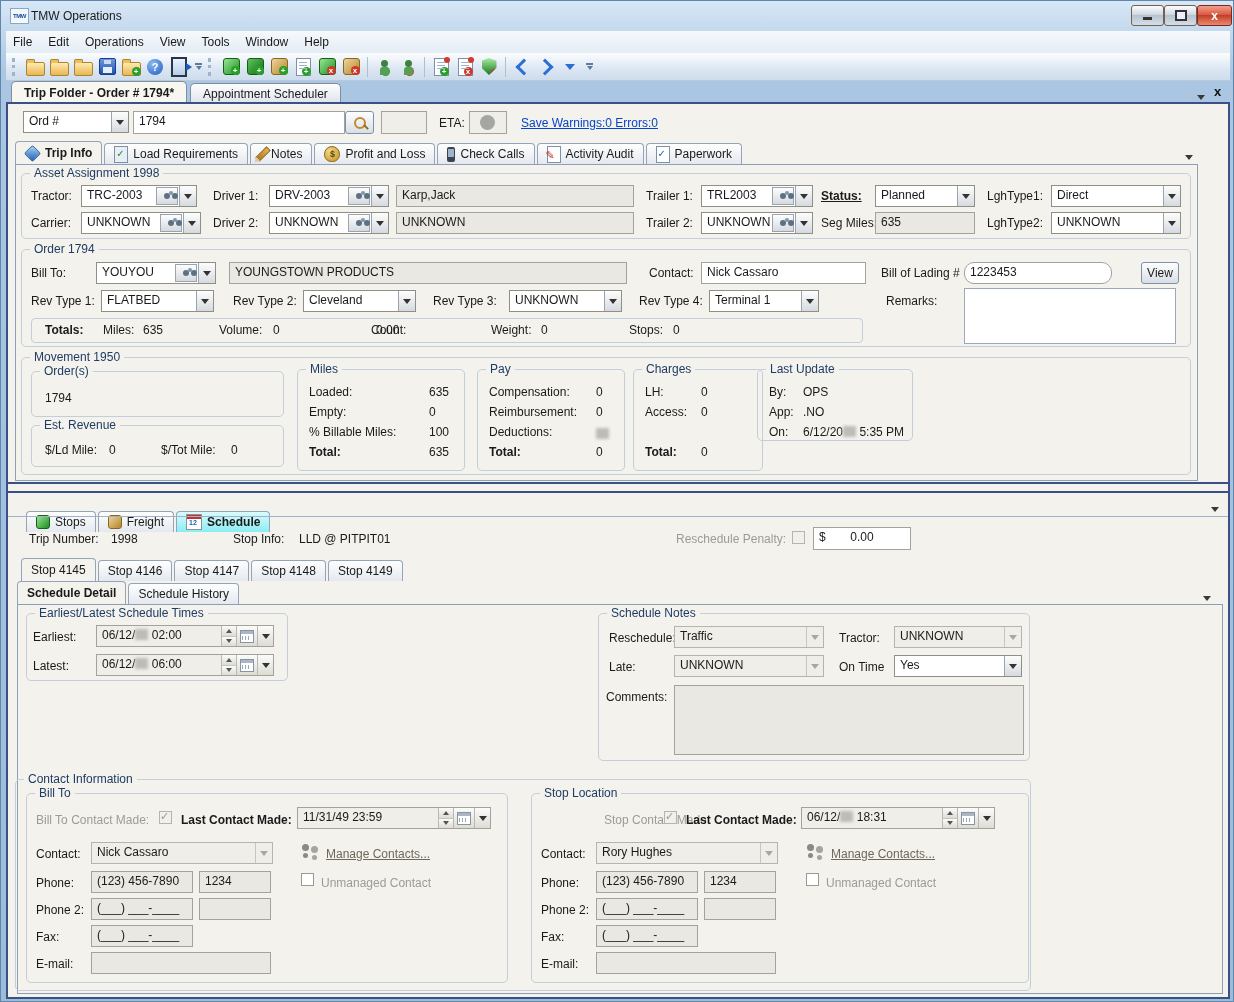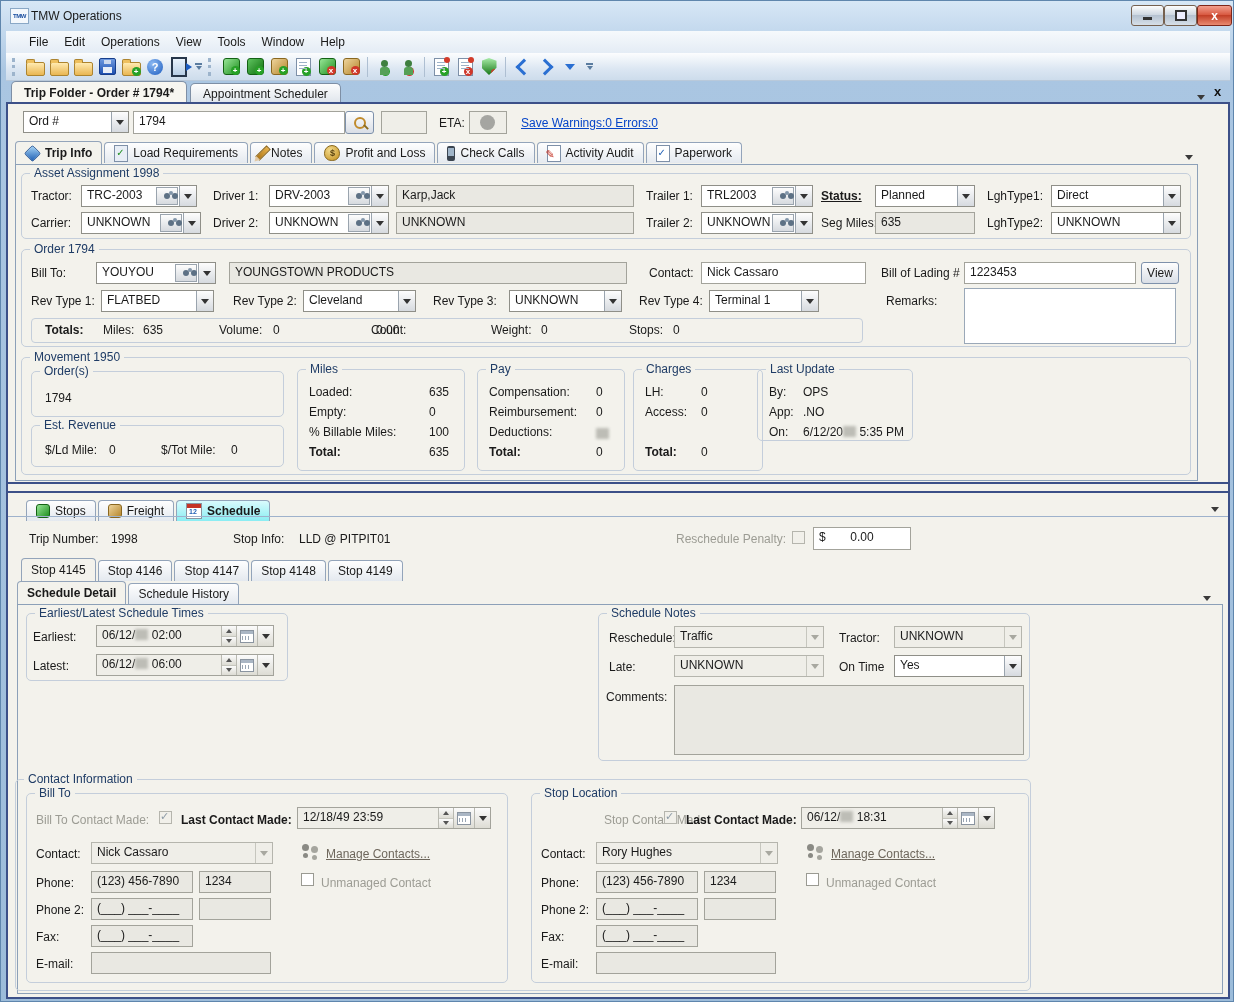--- a/index.html
+++ b/index.html
@@ -19,21 +19,21 @@
   .title-text{position:absolute;left:30px;top:8px;font-size:12px;}
   .tmw-logo{position:absolute;left:9px;top:7px;width:17px;height:14px;background:#f4f8fc;border:1px solid #8aa8c6;
     color:#1b4fa0;font-size:6px;font-weight:bold;text-align:center;line-height:14px;letter-spacing:-0.5px;}
   .winbtn{position:absolute;top:4px;height:19px;border:1px solid #75604f;border-radius:3px;
     background:linear-gradient(#fdfdfd,#cfd8e2 45%,#b3c0cf 46%,#d6dfe8);display:flex;align-items:center;justify-content:center;}
   .winbtn.close{background:linear-gradient(#f2a08f,#d95b43 45%,#c03a22 46%,#e98a70);border-color:#7e2619;color:#fff;}
   .glyph-min{width:9px;height:3px;background:#333;margin-top:6px;}
   .glyph-restore{width:8px;height:7px;border:2px solid #333;background:#eef;}
   .glyph-x{color:#fff;font-weight:bold;font-size:12px;line-height:12px;}
   
-  .menubar{position:absolute;left:5px;top:30px;width:1224px;height:22px;background:linear-gradient(#f6f9fc,#e4ecf5);display:flex;align-items:center;padding-left:16px;box-sizing:border-box;gap:2px;}
+  .menubar{position:absolute;left:5px;top:30px;width:1224px;height:22px;background:linear-gradient(#f6f9fc,#e4ecf5);display:flex;align-items:center;padding-left:0;box-sizing:border-box;gap:2px;}
   .menu-item{padding:2px 7px;cursor:default;}
   .toolbar{position:absolute;left:5px;top:52px;width:1224px;height:28px;background:linear-gradient(#fcfdfe,#dbe6f2 60%,#cddcec);display:flex;align-items:center;padding-left:4px;box-sizing:border-box;border-bottom:1px solid #b9c9da;}
   .tgrip{width:4px;height:18px;border-left:3px dotted #9db4cc;margin:0 4px 0 2px;}
   .tsep{width:1px;height:20px;background:#aebfd2;margin:0 4px;}
   .ticon{position:relative;width:24px;height:24px;display:flex;align-items:center;justify-content:center;cursor:pointer;}
   .tovf{width:11px;height:20px;display:flex;flex-direction:column;align-items:center;justify-content:center;gap:1px;margin:0 2px;cursor:pointer;}
   .tovf i{display:block;width:7px;height:2px;background:#5a7ca0;}
   .tovf s{display:block;width:0;height:0;border-left:3px solid transparent;border-right:3px solid transparent;border-top:4px solid #5a7ca0;}
   
   .i-fold{width:17px;height:12px;background:linear-gradient(#ffeab0,#e9b652);border:1px solid #ad842f;border-radius:2px;position:relative;margin-top:4px;}
@@ -293,21 +293,21 @@
   <span class="btn" style="left:344px;top:110px;width:29px;height:23px;display:flex;align-items:center;justify-content:center;">
       <span class="i-mag"></span>
     </span>
   <div class="fld dis" style="left:380px;top:110px;width:46px;height:23px;"></div>
   <span class="lbl" style="left:438px;top:115px;">ETA:</span>
   <div class="fld dis" style="left:468px;top:110px;width:38px;height:23px;"></div>
   <span class="eta-dot" style="left:479px;top:114px;"></span>
   <span class="lnk" style="left:520px;top:115px;">Save Warnings:0 Errors:0</span>
 
   
-  <div class="ttabs" style="left:14px;top:140px;height:23px;align-items:center;">
+  <div class="ttabs" style="left:14px;top:140px;height:23px;">
     <span class="ttab on">
         <span class="i-gem"></span>
         <span>Trip Info</span>
       </span>
     <span class="ttab">
         <span class="i-clip"></span>
         <span>Load Requirements</span>
       </span>
     <span class="ttab">
         <span class="i-pencil"></span>
@@ -436,21 +436,21 @@
         <span class="i-bino"></span>
       </span>
     <span class="d">
         <span class="arr"></span>
       </span>
   </div>
   <div class="fld ro" style="left:228px;top:261px;width:398px;">YOUNGSTOWN PRODUCTS</div>
   <span class="lbl" style="left:648px;top:265px;">Contact:</span>
   <div class="fld" style="left:700px;top:261px;width:165px;">Nick Cassaro</div>
   <span class="lbl" style="left:880px;top:265px;">Bill of Lading #</span>
-  <div class="fld" style="left:963px;top:261px;width:172px;">1223453</div>
+  <div class="fld" style="left:963px;top:261px;width:148px;border-radius:10px;">1223453</div>
   <span class="btn" style="left:1140px;top:261px;width:38px;height:22px;line-height:20px;">View</span>
   <span class="lbl" style="left:30px;top:293px;">Rev Type 1:</span>
   <div class="combo" style="left:100px;top:289px;width:113px;">
     <span class="v">FLATBED</span>
     <span class="d">
         <span class="arr"></span>
       </span>
   </div>
   <span class="lbl" style="left:232px;top:293px;">Rev Type 2:</span>
   <div class="combo" style="left:302px;top:289px;width:113px;">
@@ -547,21 +547,21 @@
   <span class="lbl" style="left:768px;top:404px;">App:</span>
   <span class="lbl" style="left:802px;top:404px;">.NO</span>
   <span class="lbl" style="left:768px;top:424px;">On:</span>
   <span class="lbl" style="left:802px;top:424px;"><span>6/12/20</span><span class="rdt"></span> <span>5:35 PM</span></span>
 
   
   <div class="hline" style="left:5px;top:481px;width:1224px;height:2px;"></div>
   <div class="hline" style="left:5px;top:490px;width:1224px;height:2px;"></div>
 
   
-  <div class="ttabs" style="left:25px;top:492px;height:28px;">
+  <div class="ttabs" style="left:25px;top:492px;height:39px;">
     <span class="ttab">
         <span class="i-cube" style="width:12px;height:12px;"></span>
         <span>Stops</span>
       </span>
     <span class="ttab">
         <span class="i-cube tan" style="width:12px;height:12px;"></span>
         <span>Freight</span>
       </span>
     <span class="ttab cyan">
         <span class="i-cal"></span>
@@ -682,21 +682,21 @@
   </div>
 
   
   <div class="grp" style="left:25px;top:792px;width:482px;height:190px;">
     <span class="t">Bill To</span>
   </div>
   <span class="lbl dim" style="left:35px;top:812px;">Bill To Contact Made:</span>
   <span class="cb dis chk" style="left:158px;top:810px;"></span>
   <span class="lbl bold" style="left:180px;top:812px;">Last Contact Made:</span>
   <div class="dtp" style="left:296px;top:806px;width:194px;">
-    <span class="v">12/18/49 23:59</span>
+    <span class="v">11/31/49 23:59</span>
     <span class="spin">
         <i>
           <span class="tri-u"></span>
         </i>
         <i>
           <span class="tri-d"></span>
         </i>
       </span>
     <span class="cal">
         <span class="i-cal2"></span>

